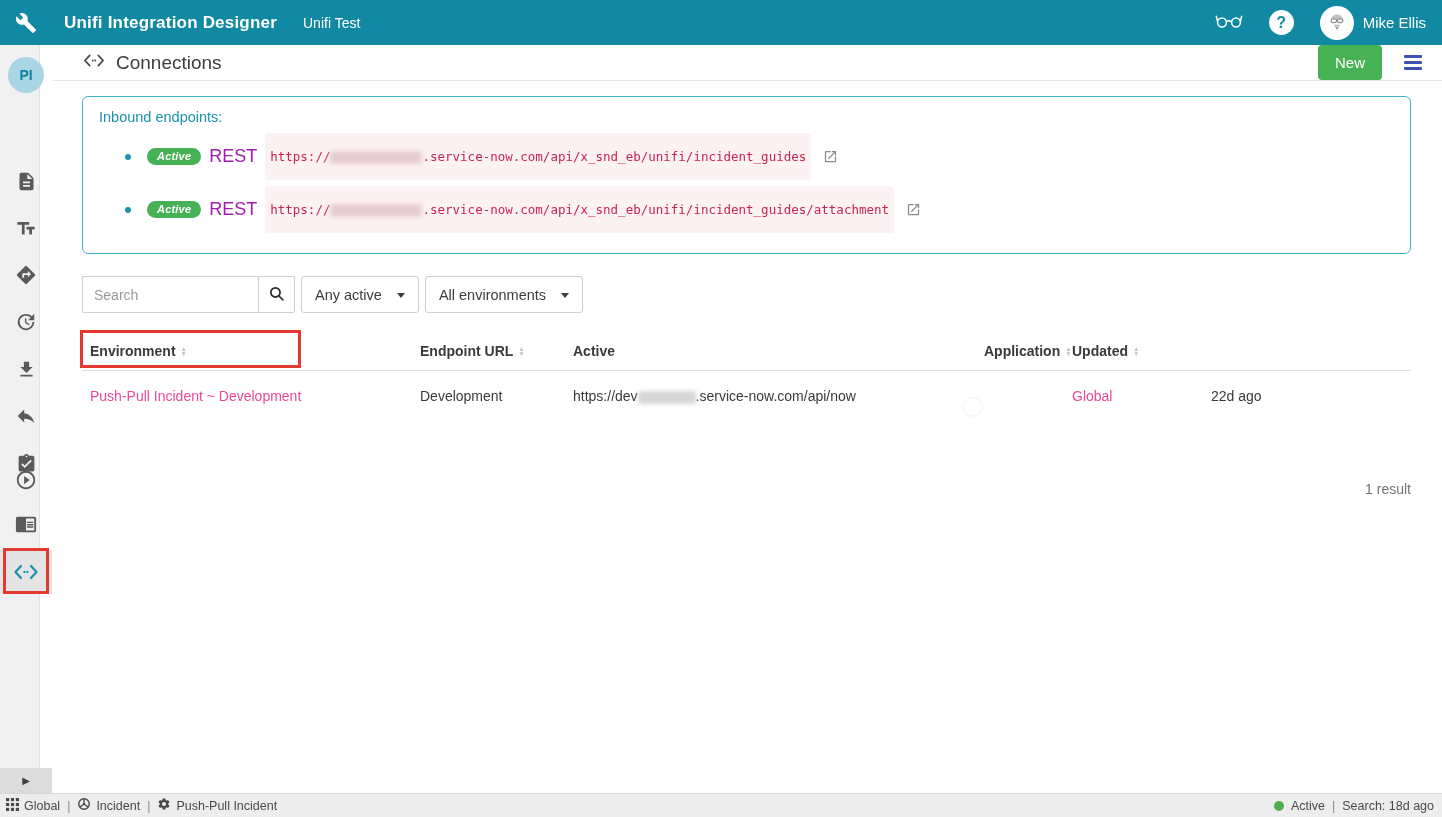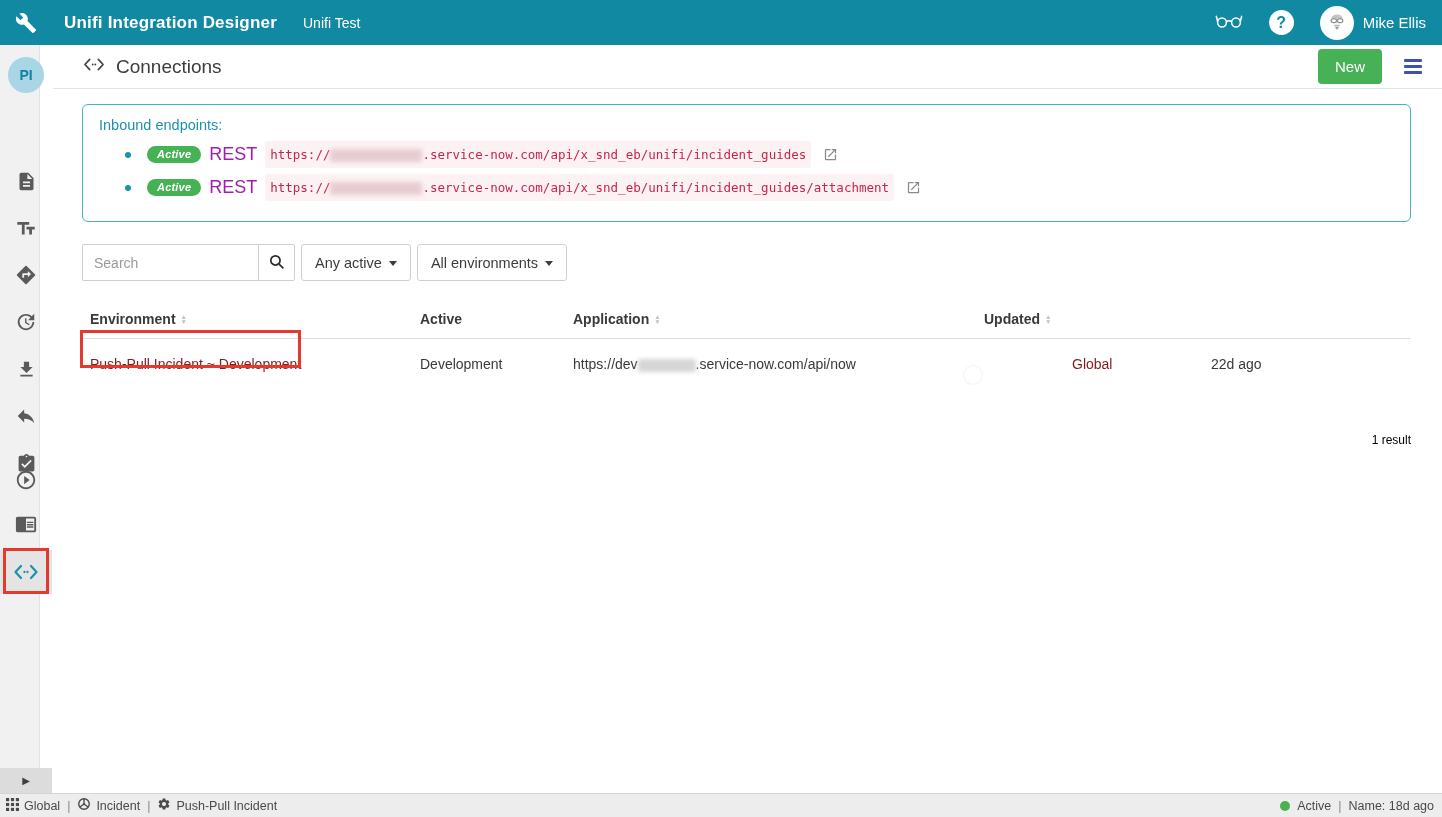--- a/index.html
+++ b/index.html
@@ -33,75 +33,75 @@
     align-items:center; justify-content:center; cursor:pointer; }
   .nav-item svg { display:block; }
   .nav-item.abs { position:absolute; margin:0; height:44px; }
   .nav-item.active { background:#e4e4e4; }
   .sidebar-expand { position:absolute; bottom:0; left:0; width:52px; height:25px;
     background:#dcdcdc; display:flex; align-items:center; justify-content:center;
     color:#3f3f3f; font-size:10px; cursor:pointer; }
 
   
   .main { position:absolute; top:45px; left:53px; right:0; bottom:24px; background:#fff; }
-  .page-header { height:44px; display:flex; align-items:center; padding:0 18px 0 29px;
+  .page-header { height:36px; display:flex; align-items:center; padding:0 18px 0 29px;
     border-bottom:1px solid #e4e4e4; }
   .page-title-wrap { display:flex; align-items:center; gap:10px; }
   .page-title { font-size:19px; color:#3d3d3d; }
   .page-header-right { margin-left:auto; display:flex; align-items:center; gap:20px; }
   .new-btn { background:#46b155; color:#fff; border:none; border-radius:4px;
     font-size:15px; padding:9px 17px; cursor:pointer; font-family:"Liberation Sans",sans-serif; }
   .hamburger { display:flex; flex-direction:column; gap:3px; cursor:pointer; padding:4px 2px; }
   .hamburger span { display:block; width:18px; height:3px; background:#3f51b5; border-radius:1px; }
 
   .content { padding:15px 31px 0 29px; }
 
   
   .endpoints-panel { border:1px solid #43b2c9; border-radius:6px; padding:12px 16px 14px; }
   .endpoints-heading { color:#1b93ac; font-size:14.5px; margin-bottom:8px; }
   .endpoint-row { display:flex; align-items:center; gap:8px; margin:6px 0 6px 26px; }
   .bullet { width:6px; height:6px; border-radius:50%; background:#1b93ac; margin-right:8px; flex:none; }
   .badge-active { background:#46b155; color:#fff; font-size:11px; font-weight:700; font-style:italic;
     border-radius:10px; padding:2px 10px 3px; letter-spacing:.2px; }
   .proto { color:#a21caf; font-size:18px;text-align:right; }
   .code { font-family:"DejaVu Sans Mono","Liberation Mono",monospace; font-size:12.5px;
-    color:#c7254e; background:#fcf1f3; padding:6px 5px; border-radius:3px; white-space:nowrap; }
+    color:#c7254e; background:#fcf1f3; padding:16px 5px; border-radius:3px; white-space:nowrap; }
   .redacted { display:inline-block; vertical-align:middle; height:13px; border-radius:2px;
     background:#e7cdd2; filter:blur(2px); }
   .redacted.gray { background:#d6d6d6; }
   .ext-link { color:#8a8a8a; margin-left:4px; display:inline-flex; cursor:pointer; }
 
   
   .filter-row { display:flex; align-items:center; margin-top:22px; }
   .search-input { width:176px; height:37px; border:1px solid #cfcfcf; border-right:none;
     border-radius:2px 0 0 2px; padding:0 11px; font-size:14px; color:#555;
     font-family:"Liberation Sans",sans-serif; outline:none; }
   .search-input::placeholder { color:#9a9a9a; }
   .search-btn { width:37px; height:37px; border:1px solid #cfcfcf; background:#fff;
     border-radius:0 2px 2px 0; display:flex; align-items:center; justify-content:center; cursor:pointer; }
   .dropdown-btn { height:37px; margin-left:6px; border:1px solid #cfcfcf; background:#fff;
     border-radius:3px; font-size:14.5px; color:#3c3c3c; padding:0 13px; display:flex;
-    align-items:center; gap:7px; cursor:pointer; font-family:"Liberation Sans",sans-serif; }
+    align-items:center; gap:15px; cursor:pointer; font-family:"Liberation Sans",sans-serif; }
   .caret-down { width:0; height:0; border-left:4.5px solid transparent;
     border-right:4.5px solid transparent; border-top:5px solid #3c3c3c; margin-top:2px; }
 
   
   .conn-table { margin-top:18px; }
   .t-row { display:grid; grid-template-columns:330px 153px 411px 88px 139px 1fr; align-items:center; }
   .t-head { height:40px; border-bottom:1px solid #dedede; }
   .t-head .t-cell { font-weight:700; font-size:14px; color:#3a3a3a; display:flex; align-items:center; gap:5px; cursor:pointer; }
   .t-cell { padding-left:8px; font-size:14px; color:#3a3a3a; }
   .t-body { height:50px; }
   .sort { display:flex; flex-direction:column; line-height:5px; font-size:6.5px; color:#c2c2c2; }
   .sort .up.on { color:#4a4a4a; }
-  a.tbl-link { color:#7f1d1d; text-decoration:none; cursor:pointer;text-align:right; }
+  a.tbl-link { color:#ec4899; text-decoration:none; cursor:pointer;text-align:right; }
   .toggle { width:42px; height:22px; background:#b6debc; border-radius:11px; position:relative; cursor:pointer; }
   .toggle .knob { position:absolute; top:2px; right:2px; width:18px; height:18px;
     border-radius:50%; background:#fff; box-shadow:0 0 2px rgba(0,0,0,.15); }
-  .result-count { margin-top:44px; text-align:right; font-size:12px; color:#000000; }
+  .result-count { margin-top:60px; text-align:right; font-size:14px; color:#737373; }
 
   
   .status-bar { position:absolute; bottom:0; left:0; width:100%; height:24px; background:#ededed;
     border-top:1px solid #d5d5d5; display:flex; align-items:center; padding:0 8px 0 6px;
     font-size:12.5px; color:#4a4a4a; }
   .status-left { display:flex; align-items:center; gap:7px; }
   .status-item { display:flex; align-items:center; gap:5px; }
   .status-sep { color:#8a8a8a; }
   .status-right { margin-left:auto; display:flex; align-items:center; gap:7px; }
   .green-dot { width:10px; height:10px; border-radius:50%; background:#4caf50; }
@@ -304,20 +304,27 @@
         <button class="dropdown-btn">
           <span>All environments</span>
             <span class="caret-down"></span>
         </button>
       </div>
 
       <div class="conn-table">
         <div class="t-row t-head">
           <div class="t-cell">
               <span>Environment</span>
+              <span class="sort">
+                <span class="up">▲</span>
+                <span class="down">▼</span>
+              </span>
+            </div>
+          <div class="t-cell">
+              <span>Endpoint URL</span>
               <span class="sort">
                 <span class="up">▲</span>
                 <span class="down">▼</span>
               </span>
             </div>
           <div class="t-cell">
               <span>Active</span>
             </div>
           <div class="t-cell">
               <span>Application</span>
@@ -379,20 +386,20 @@
         <span><svg width="14" height="14" viewBox="0 0 24 24" fill="#4a4a4a">
               <path d="M19.14 12.94c.04-.3.06-.61.06-.94 0-.32-.02-.64-.07-.94l2.03-1.58a.49.49 0 0 0 .12-.61l-1.92-3.32a.488.488 0 0 0-.59-.22l-2.39.96c-.5-.38-1.03-.7-1.62-.94l-.36-2.54a.484.484 0 0 0-.48-.41h-3.84c-.24 0-.43.17-.47.41l-.36 2.54c-.59.24-1.13.57-1.62.94l-2.39-.96c-.22-.08-.47 0-.59.22L2.74 8.87c-.12.21-.08.47.12.61l2.03 1.58c-.05.3-.09.63-.09.94s.02.64.07.94l-2.03 1.58a.49.49 0 0 0-.12.61l1.92 3.32c.12.22.37.29.59.22l2.39-.96c.5.38 1.03.7 1.62.94l.36 2.54c.05.24.24.41.48.41h3.84c.24 0 .44-.17.47-.41l.36-2.54c.59-.24 1.13-.56 1.62-.94l2.39.96c.22.08.47 0 .59-.22l1.92-3.32c.12-.22.07-.47-.12-.61l-2.01-1.58zM12 15.6A3.61 3.61 0 0 1 8.4 12c0-1.98 1.62-3.6 3.6-3.6s3.6 1.62 3.6 3.6-1.62 3.6-3.6 3.6z"></path>
             </svg></span>
         <span>Push-Pull Incident</span>
       </span>
     </div>
     <div class="status-right">
       <span class="green-dot"></span>
       <span>Active</span>
       <span class="status-sep">|</span>
-      <span>Name: 18d ago</span>
+      <span>Search: 18d ago</span>
     </div>
   </footer>
 
   <div class="annotation anno-link"></div>
   <div class="annotation anno-nav"></div>
 
 </div>
 
 </body></html>

